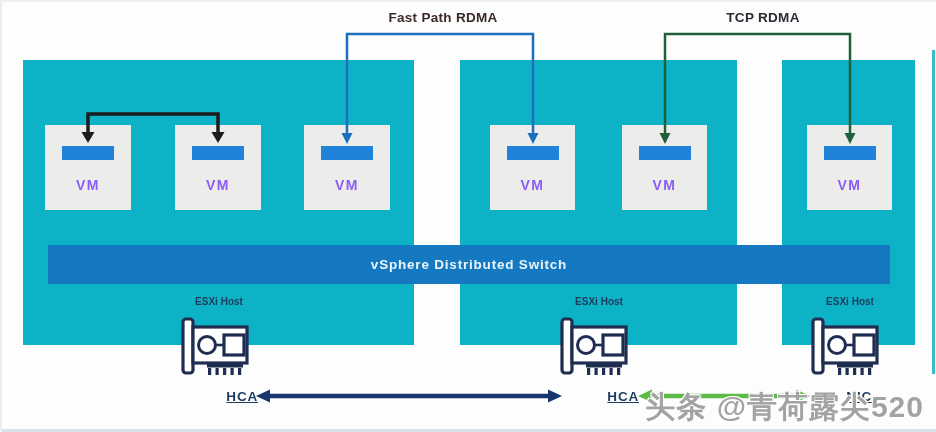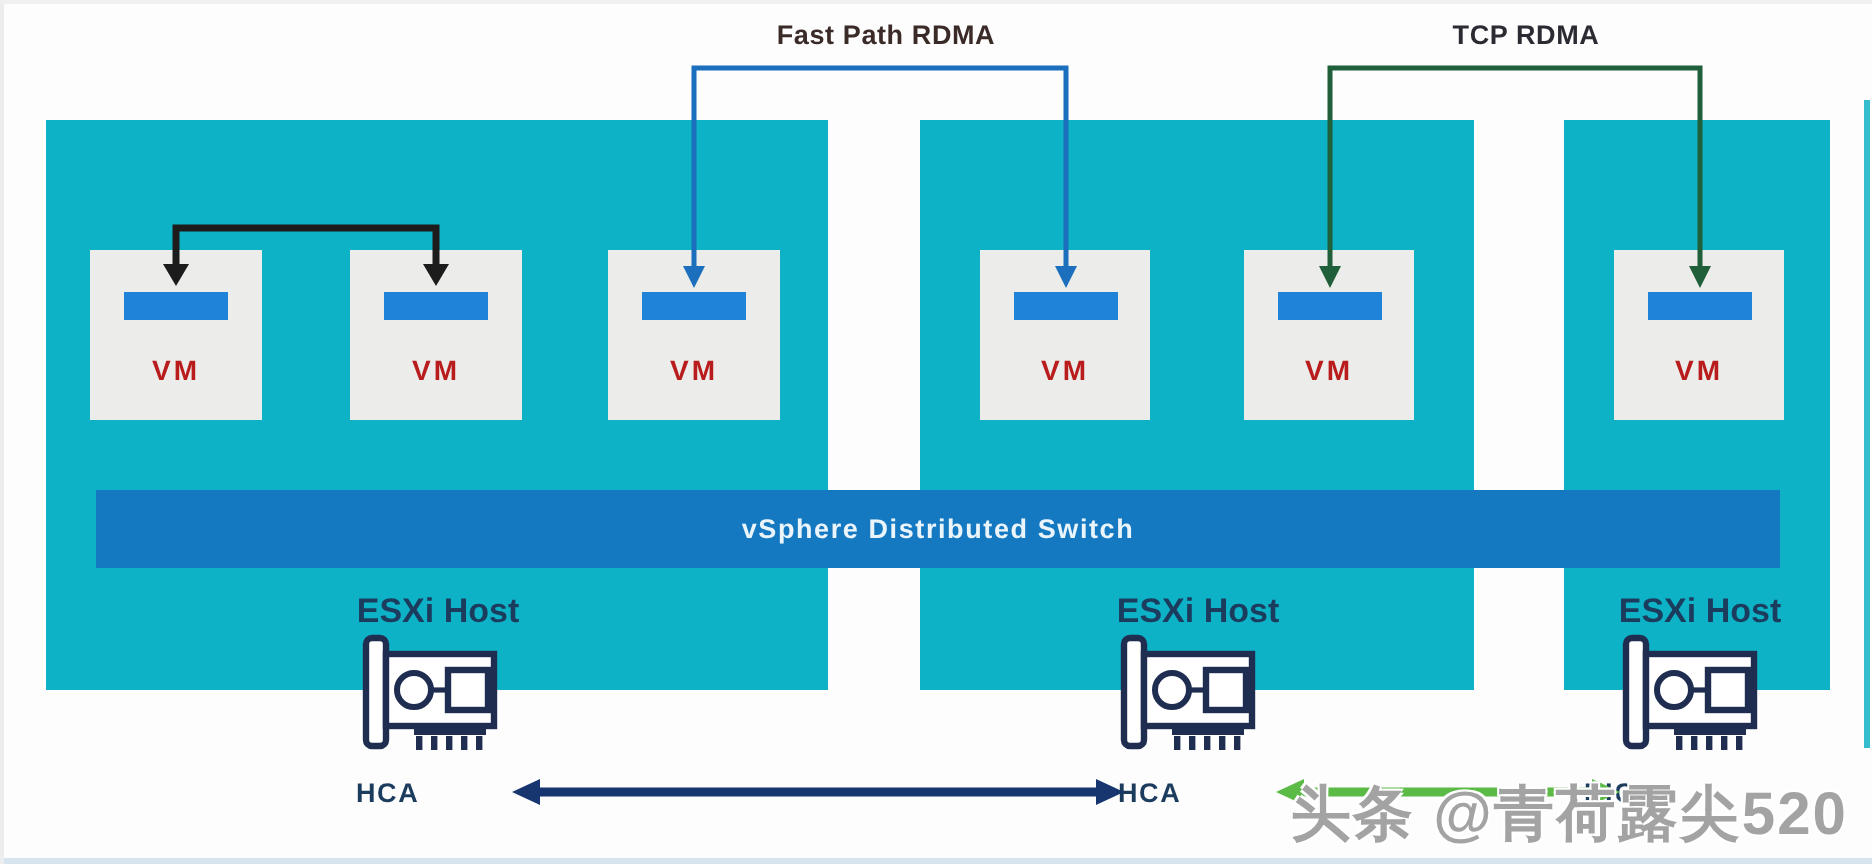--- a/index.html
+++ b/index.html
@@ -11,35 +11,35 @@
     box-sizing:border-box;
   }
   .host{position:absolute;top:58px;height:285px;background:#0db2c7;}
   .host1{left:21px;width:391px;}
   .host2{left:458px;width:277px;}
   .host3{left:780px;width:133px;}
 
   .vm{position:absolute;top:123px;width:86px;height:85px;background:#ececea;z-index:2;}
   .vm-bar{position:absolute;left:50%;margin-left:-26px;top:21px;width:52px;height:14px;background:#1f83d9;}
   .vm-label{position:absolute;left:0;right:0;top:52px;text-align:center;
-    font-size:14px;font-weight:700;letter-spacing:1.5px;color:#b91c1c;}
+    font-size:14px;font-weight:700;letter-spacing:1.5px;color:#8b5cf6;}
 
   .switch-bar{position:absolute;left:46px;top:243px;width:842px;height:39px;
     background:#1579c2;z-index:3;display:flex;align-items:center;justify-content:center;}
   .switch-label{color:#eaf4fb;font-size:13.5px;font-weight:700;letter-spacing:0.8px;}
 
   .esxi-label{position:absolute;top:294px;width:110px;text-align:center;
-    font-size:17px;font-weight:700;color:#1c3c5e;z-index:4;}
+    font-size:10px;font-weight:700;color:#1c3c5e;z-index:4;}
   .esxi1{left:162px;} .esxi2{left:542px;} .esxi3{left:793px;}
 
   .adapter-icon{position:absolute;top:311px;width:84px;height:70px;z-index:4;}
   .icon1{left:176px;} .icon2{left:555px;} .icon3{left:806px;}
 
-  .adapter-label{position:absolute;top:387px;width:80px;text-align:left;
-    font-size:13.5px;font-weight:700;color:#1c3c5e;letter-spacing:0.8px;z-index:4;}
+  .adapter-label{position:absolute;top:387px;width:80px;text-align:right;
+    font-size:13.5px;font-weight:700;color:#1c3c5e;letter-spacing:0.8px;z-index:4;text-decoration:underline;}
   .adp1{left:176px;} .adp2{left:557px;} .adp3{left:790px;}
 
   .arrow-label{position:absolute;text-align:center;font-weight:700;z-index:6;}
   .lbl-fastpath{left:361px;top:8px;width:160px;font-size:13.5px;color:#3a2b28;letter-spacing:0.3px;}
   .lbl-tcp{left:701px;top:8px;width:120px;font-size:13.5px;color:#2b2b33;letter-spacing:0.3px;}
   .lbl-memcpy{left:90px;top:89px;width:120px;font-size:13.5px;color:#1c1c1c;letter-spacing:0.3px;}
   .lbl-rdma{left:348px;top:402px;width:120px;font-size:14px;color:#33333b;letter-spacing:1px;}
 
   #arrows{position:absolute;left:0;top:0;z-index:5;pointer-events:none;}
 

